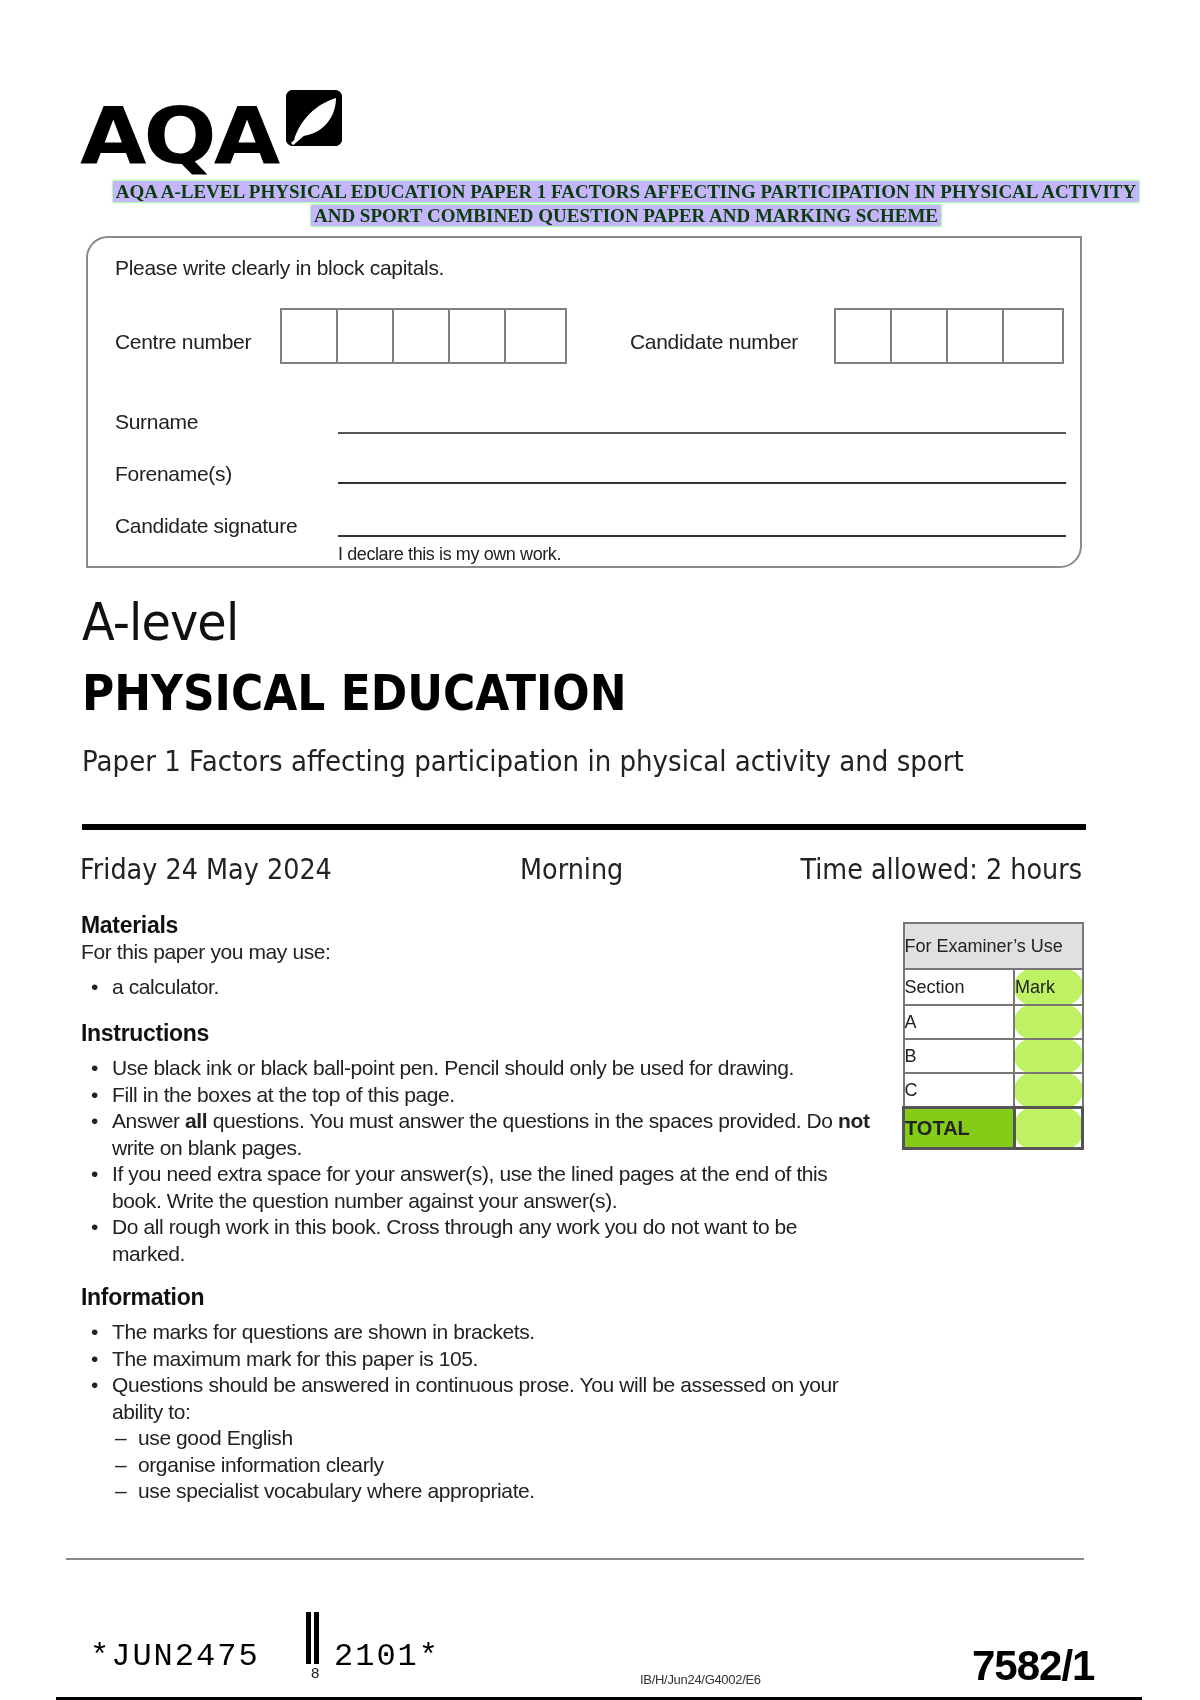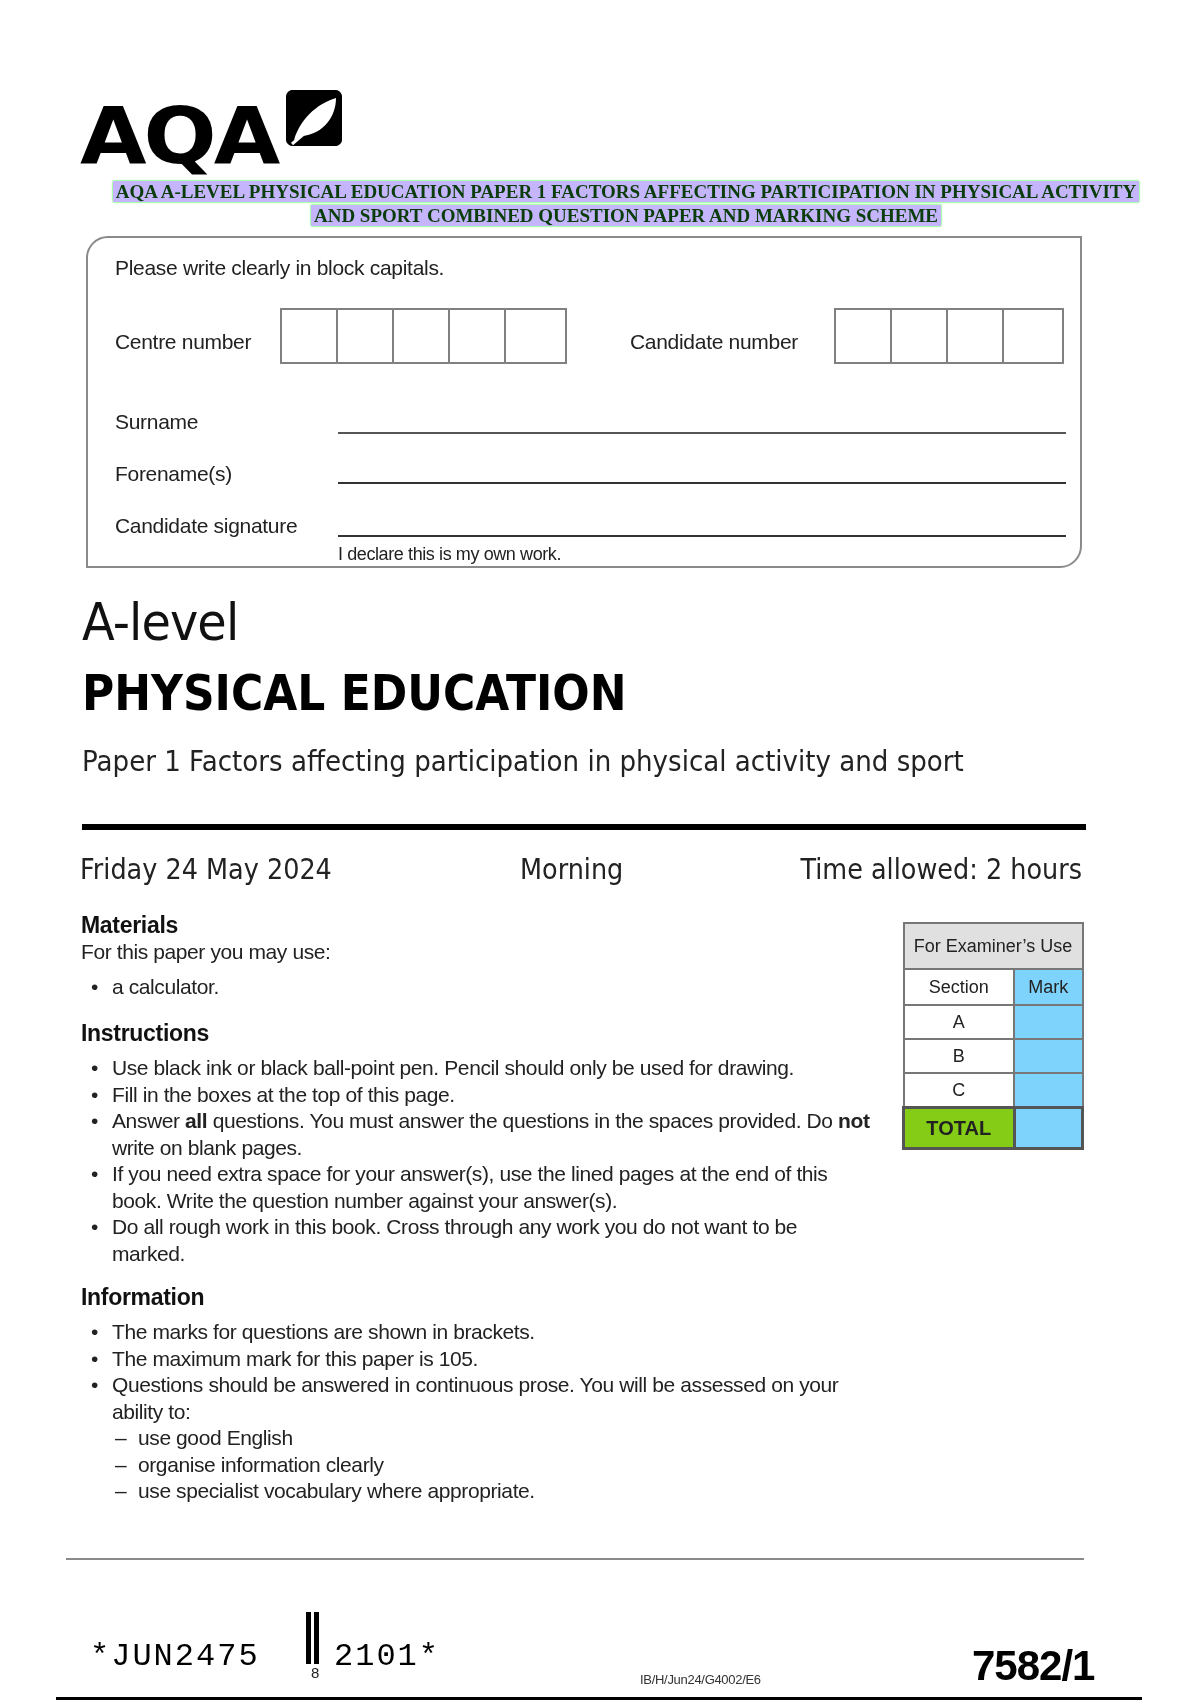--- a/index.html
+++ b/index.html
@@ -40,23 +40,23 @@
   .body-t { font-size: 21px; color: #222; letter-spacing: -0.4px; line-height: 26.5px; }
   ul.bul { list-style: none; margin: 8px; padding: 0; }
   ul.bul li { position: relative; padding-left: 23px; }
   ul.bul li::before { content: "•"; position: absolute; left: 2px; top: 0; }
   ul.dash { list-style: none; margin: 0; padding: 0 0 0 13px; }
   ul.dash li { position: relative; padding-left: 23px; }
   ul.dash li::before { content: "–"; position: absolute; left: 0; }
 
   
   .ex-table { left: 902px; top: 922px; width: 182px; border-collapse: collapse; font-size: 18px; color: #222; }
-  .ex-table td { border: 2px solid #777; text-align: center; height: 32px; padding: 0; }
+  .ex-table td { border: 2px solid #777; text-align: left; height: 32px; padding: 0; }
   .ex-table .head { background: #e0e0e0; height: 44px; }
-  .ex-table .grey { background: #7dd3fc; }
+  .ex-table .grey { background: #bef264; border-radius: 18px; }
   .ex-table .total td { border-width: 3px; border-color: #555; height: 38px; }
   .ex-table .total .lbl { font-weight: bold; font-size: 20px; background: #84cc16; }
 
   
   .rule-thin { left: 66px; top: 1558px; width: 1018px; height: 2px; background: #8a8a8a; }
   .barcode-text { font-family: "Liberation Mono", monospace; font-size: 32px; color: #000000; letter-spacing: 2px; top: 1638px; }
   .barcode-bars { left: 306px; top: 1612px; height: 52px; display: flex; gap: 3px; }
   .barcode-bars .bar { width: 5px; height: 100%; background: #000; }
   .barcode-digit { left: 311px; top: 1664px; font-size: 15px; color: #222; }
   .ref-code { left: 640px; top: 1672px; font-size: 13px; color: #333; letter-spacing: -0.3px; }

